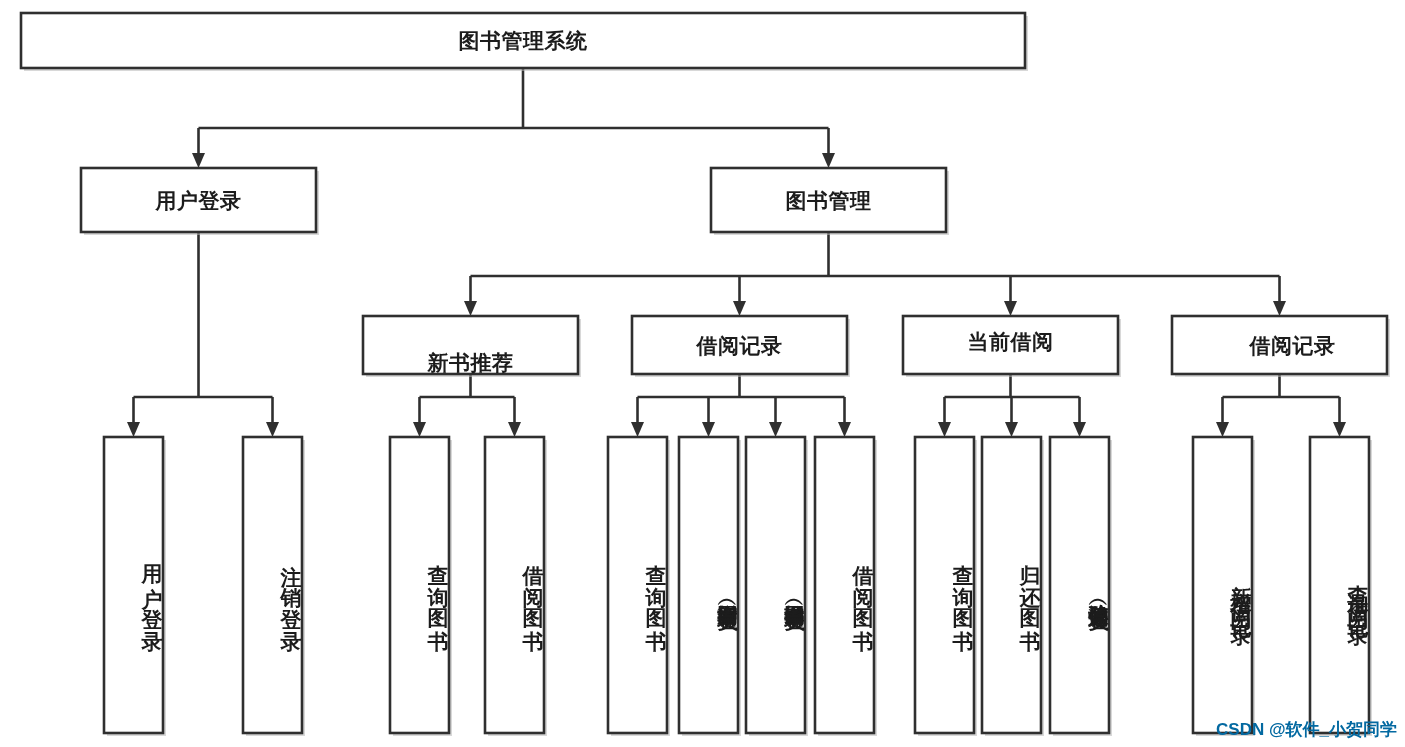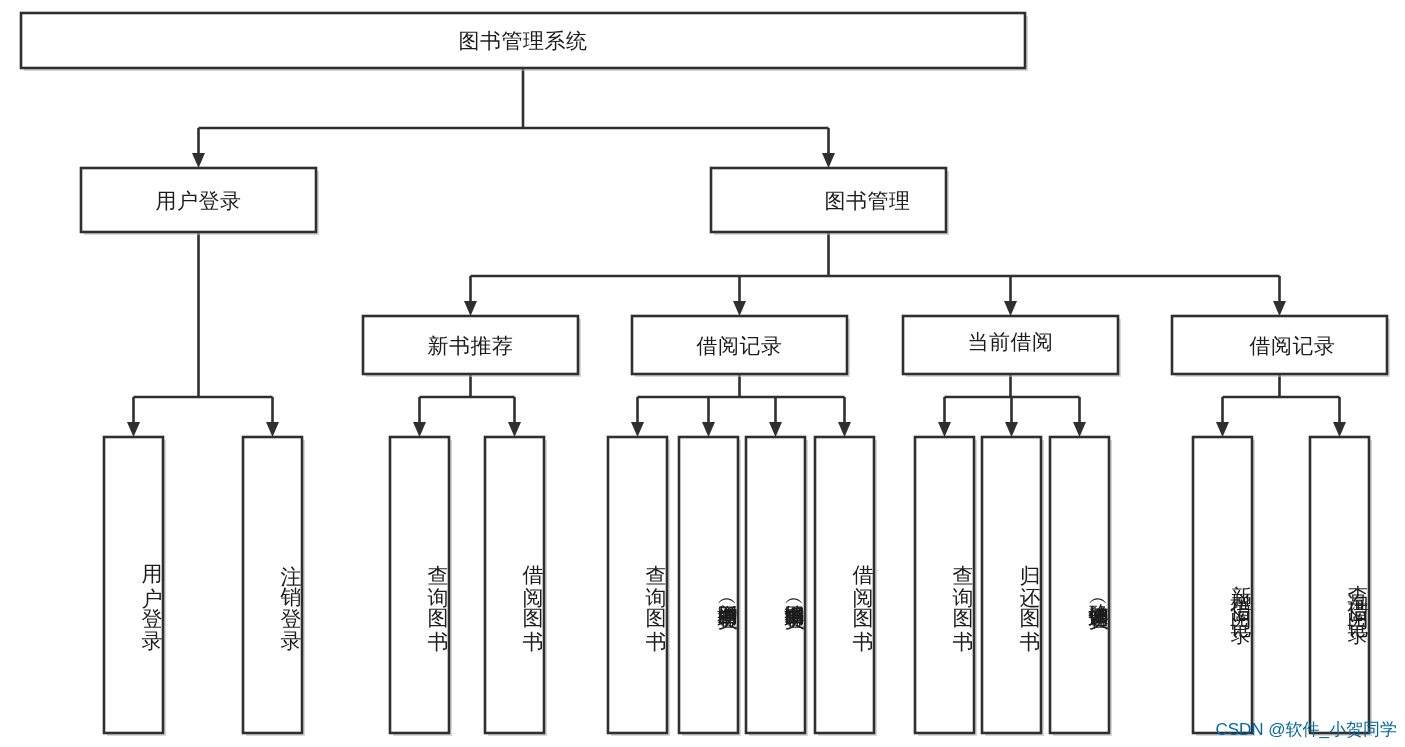--- a/index.html
+++ b/index.html
@@ -11,20 +11,21 @@
     width: 1405px;
     height: 747px;
     font-family: "Liberation Sans", "DejaVu Sans", sans-serif;
     overflow: hidden;
   }
   #diagram-root {
     position: relative;
     width: 1405px;
     height: 747px;
     background: #ffffff;
+    font-weight: bold;
   }
   svg#tree-svg {
     position: absolute;
     left: 0;
     top: 0;
     width: 1405px;
     height: 747px;
   }
   .node-box {
     fill: #ffffff;
@@ -195,22 +196,22 @@
         <rect x="1196" y="440" width="59" height="296" class="node-shadow"></rect>
         <rect x="1193" y="437" width="59" height="296" class="node-box"></rect>
         <rect x="1313" y="440" width="59" height="296" class="node-shadow"></rect>
         <rect x="1310" y="437" width="59" height="296" class="node-box"></rect>
       </g>
   </svg>
 
   <div id="labels-layer">
       <div class="node-label-h" style="left: 21px; top: 13px; width: 1004px; height: 55px;">图书管理系统</div>
       <div class="node-label-h" style="left: 81px; top: 168px; width: 235px; height: 64px;">用户登录</div>
-      <div class="node-label-h" style="left: 711px; top: 168px; width: 235px; height: 64px; padding-left: 39px;">图书管理</div>
-      <div class="node-label-h" style="left: 363px; top: 316px; width: 215px; height: 58px;">新书推荐</div>
+      <div class="node-label-h" style="left: 711px; top: 168px; width: 235px; height: 64px;">图书管理</div>
+      <div class="node-label-h" style="left: 363px; top: 333px; width: 215px; height: 58px;">新书推荐</div>
       <div class="node-label-h" style="left: 632px; top: 316px; width: 215px; height: 58px;">借阅记录</div>
       <div class="node-label-h" style="left: 903px; top: 316px; width: 215px; height: 50px;">当前借阅</div>
       <div class="node-label-h" style="left: 1172px; top: 316px; width: 241px; height: 58px;">借阅记录</div>
       <div class="node-label-v" style="left: 104px; top: 437px; width: 59px; height: 296px; padding-top: 14px; box-sizing: border-box; font-size: 21px; letter-spacing: 22px;">用户登录</div>
       <div class="node-label-v" style="left: 243px; top: 437px; width: 59px; height: 296px; padding-top: 14px; box-sizing: border-box; font-size: 21px; letter-spacing: 22px;">注销登录</div>
       <div class="node-label-v" style="left: 390px; top: 437px; width: 59px; height: 296px; padding-top: 14px; box-sizing: border-box; font-size: 21px; letter-spacing: 22px;">查询图书</div>
       <div class="node-label-v" style="left: 485px; top: 437px; width: 59px; height: 296px; padding-top: 14px; box-sizing: border-box; font-size: 21px; letter-spacing: 22px;">借阅图书</div>
       <div class="node-label-v" style="left: 608px; top: 437px; width: 59px; height: 296px; padding-top: 14px; box-sizing: border-box; font-size: 21px; letter-spacing: 22px;">查询图书</div>
       <div class="node-label-v" style="left: 679px; top: 437px; width: 59px; height: 296px; padding-top: 14px; box-sizing: border-box; font-size: 20px; letter-spacing: 1px;">新增图书（管理员）</div>
       <div class="node-label-v" style="left: 746px; top: 437px; width: 59px; height: 296px; padding-top: 14px; box-sizing: border-box; font-size: 20px; letter-spacing: 1px;">编辑图书（管理员）</div>

